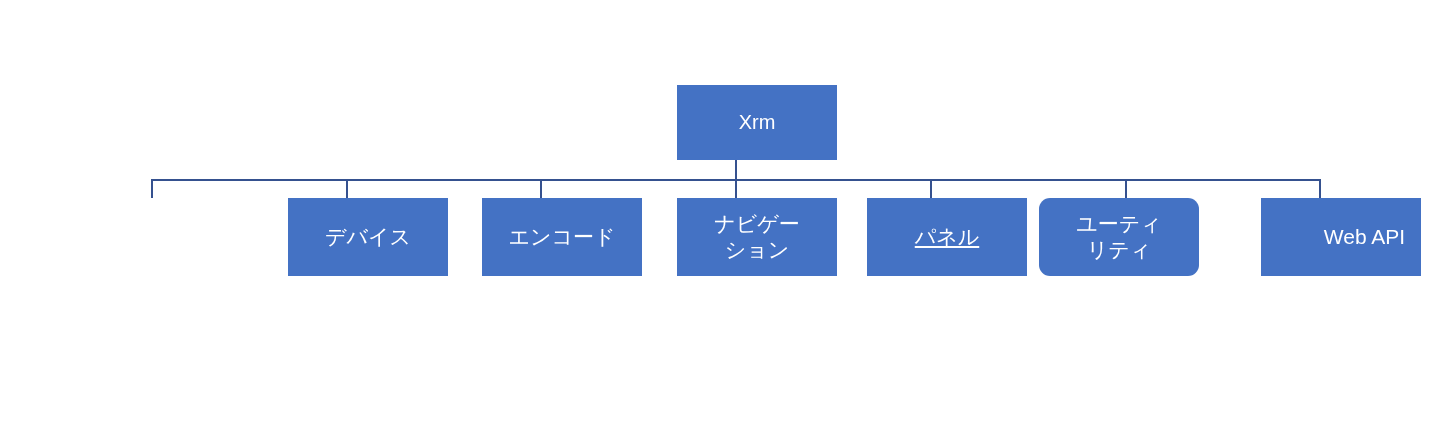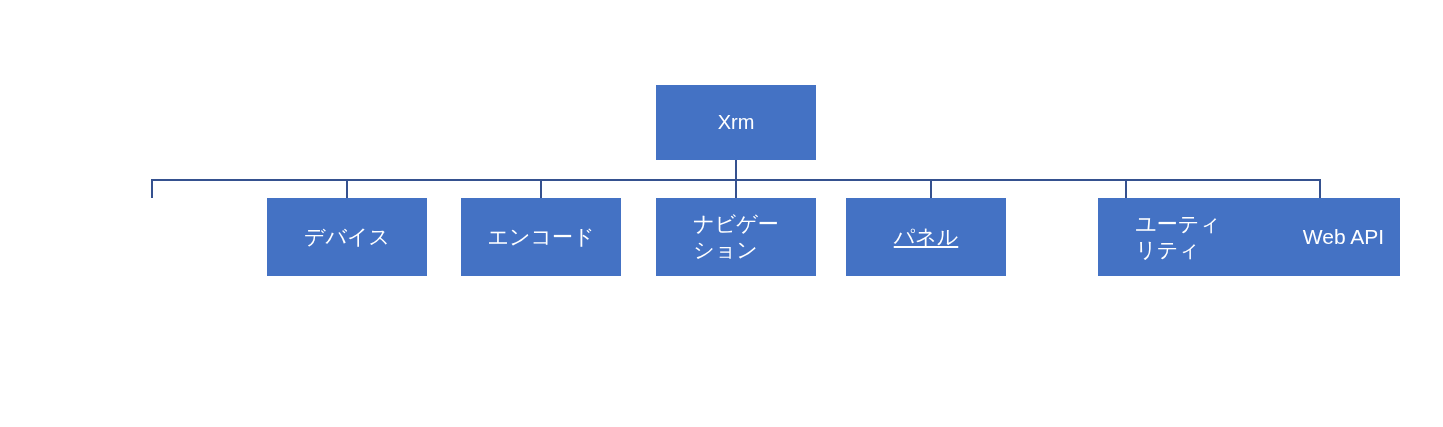--- a/index.html
+++ b/index.html
@@ -15,44 +15,45 @@
     background: #ffffff;
     overflow: hidden;
   }
   .node {
     position: absolute;
     background: #4472C4;
     color: #ffffff;
     display: flex;
     align-items: center;
     justify-content: center;
-    text-align: left;
+    text-align: center;
     white-space: pre-line;
     line-height: 1.22;
     box-sizing: border-box;
+    margin-left: 21px;
   }
   .node.root {
     left: 656px;
     top: 85px;
     width: 160px;
     height: 75px;
     font-size: 20px;
   }
   .node.child {
     top: 198px;
     width: 160px;
     height: 78px;
     font-size: 21px;
   }
   .c1 { left: 72px; }
   .c2 { left: 267px; }
   .c3 { left: 461px; }
   .c4 { left: 656px; }
   .c5 { left: 846px; text-decoration: underline; }
-  .c6 { left: 1098px; }
+  .c6 { left: 1018px; border-radius: 11px; }
   .c7 { left: 1240px; padding-left: 47px; }
 
   .connector {
     position: absolute;
     background: #35518F;
   }
   .connector.root-stub {
     left: 735px;
     top: 160px;
     width: 2px;

